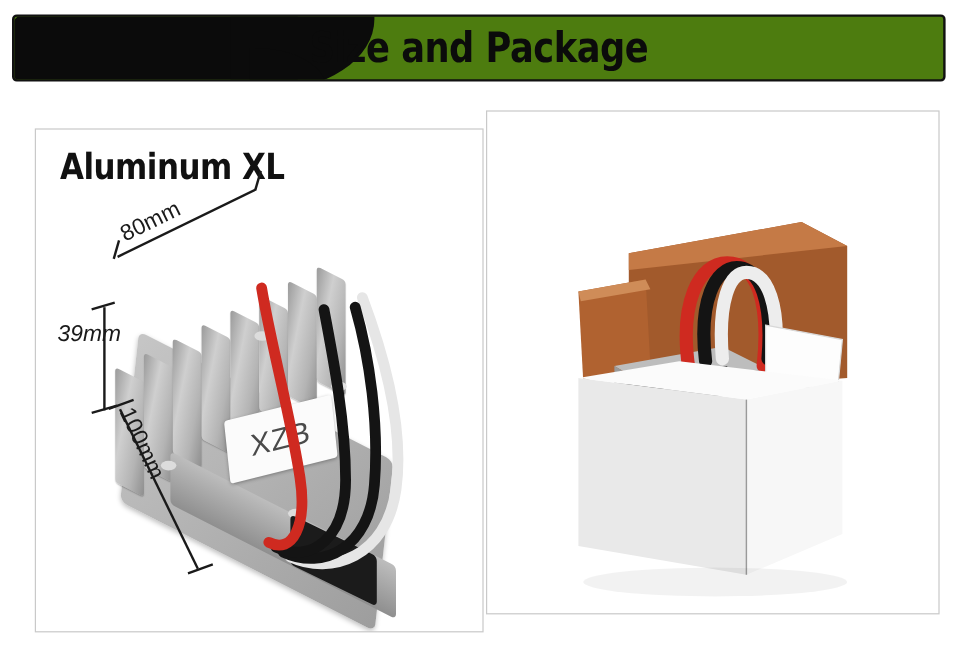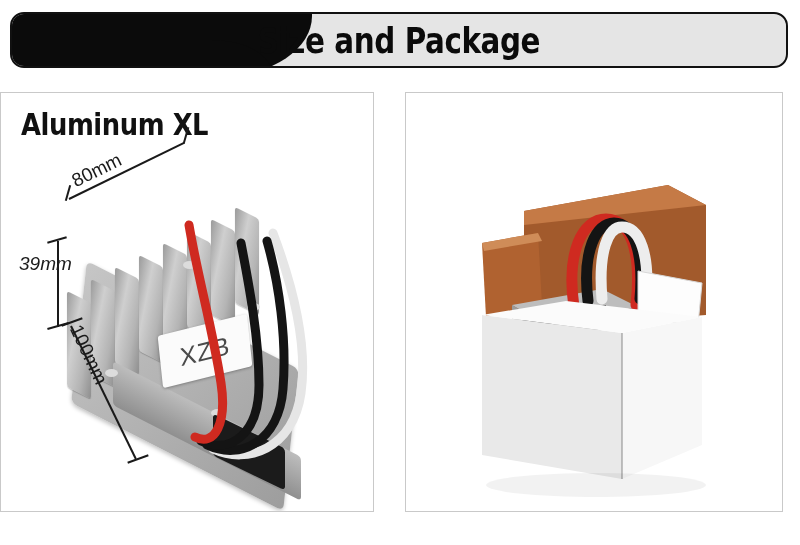--- a/index.html
+++ b/index.html
@@ -16,22 +16,22 @@
   }
 
   
   #header-banner {
     position: absolute;
     left: 10px;
     top: 12px;
     width: 778px;
     height: 56px;
     border: 2px solid #111;
-    border-radius: 14px;
-    background: #e5e5e5;
+    border-radius: 4px;
+    background: #4d7c0f;
     box-sizing: border-box;
     overflow: hidden;
   }
   #header-black-shape {
     position: absolute;
     left: -4px;
     top: -4px;
     width: 240px;
     height: 64px;
     background: #0b0b0b;
@@ -77,21 +77,21 @@
   
   .panel {
     position: absolute;
     top: 92px;
     height: 420px;
     border: 1px solid #c9c9c9;
     background: #ffffff;
     box-sizing: border-box;
     overflow: hidden;
   }
-  #panel-left  { left: 0;  width: 374px; }
+  #panel-left  { left: 29px;  width: 374px; margin-top: 15px; }
   #panel-right { left: 405px; width: 378px; }
 
   #panel-left-title {
     position: absolute;
     left: 20px;
     top: 14px;
     font-family: "DejaVu Sans", sans-serif;
     font-size: 30px;
     font-weight: bold;
     color: #111;

